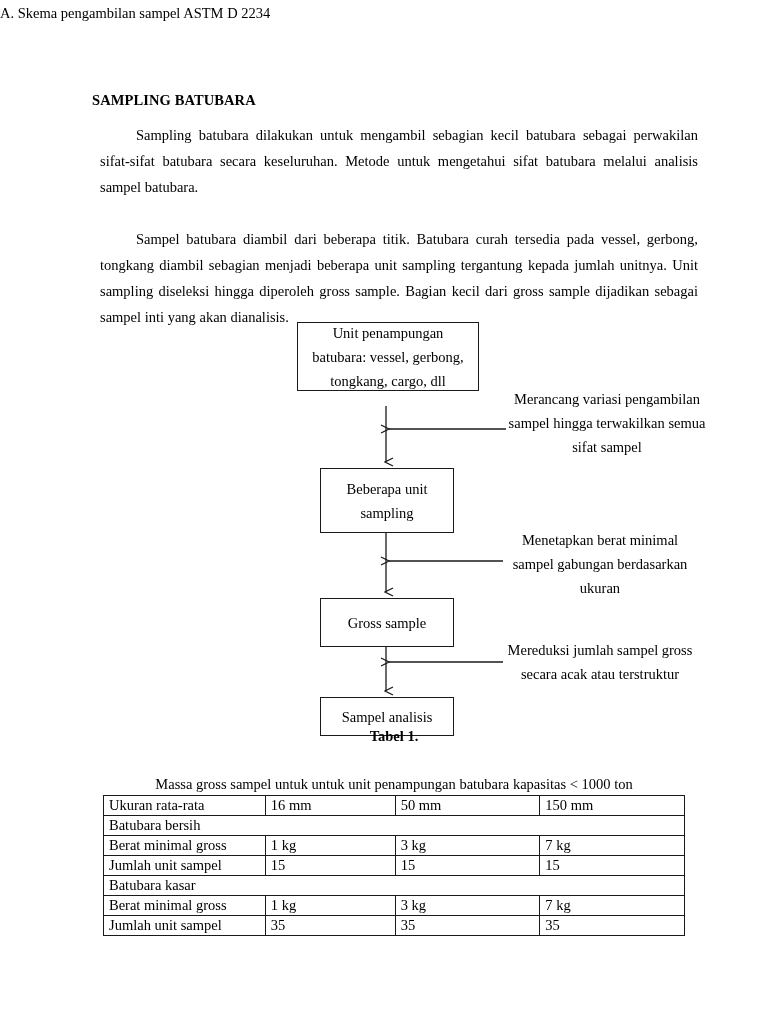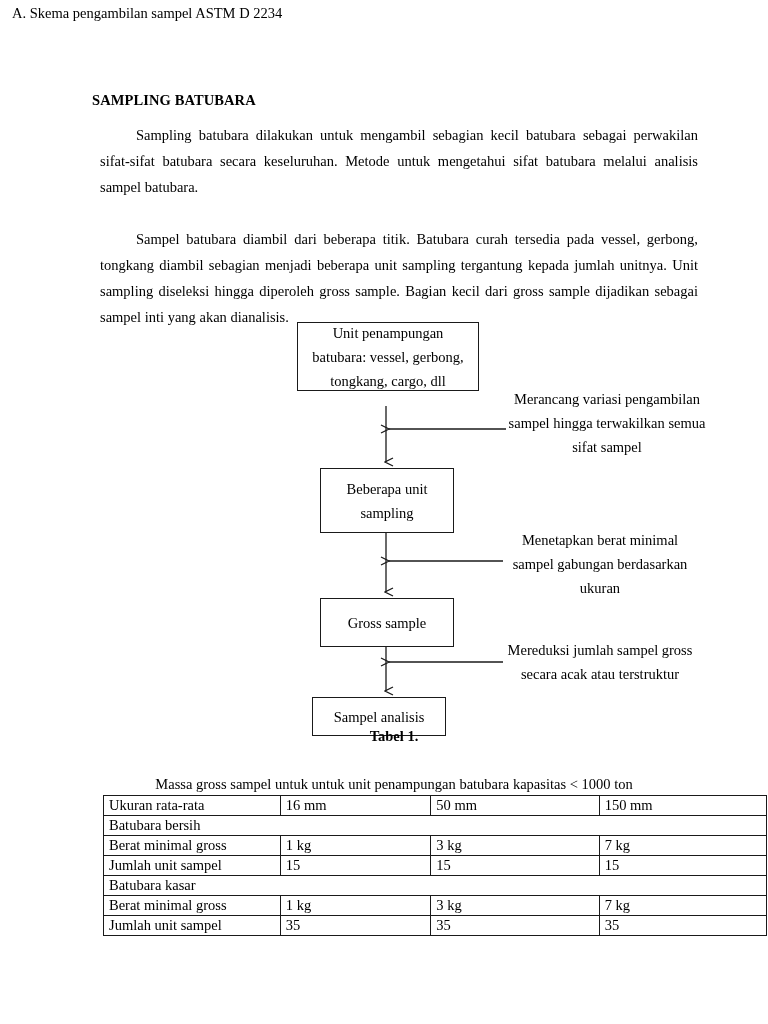--- a/index.html
+++ b/index.html
@@ -37,42 +37,42 @@
     left: 88px;
     width: 598px;
     font-size: 14.5px;
     line-height: 26px;
     text-align: justify;
     text-justify: inter-word;
     margin-left: 12px;
   }
   .para.indent { text-indent: 36px; }
   #para-1 { top: 122px; }
-  #section-a { top: 200px; left: 88px; width: 598px; font-size: 14.5px; line-height: 26px; margin-left: 12px; }
+  #section-a { top: 200px; left: 88px; width: 598px; font-size: 14.5px; line-height: 26px; }
   #para-2 { top: 226px; }
 
   
   .flow { position: absolute; left: 0; top: 0; width: 768px; height: 1024px; }
   .node {
     position: absolute;
     border: 1.3px solid #1a1a1a;
     background: #fff;
     box-sizing: border-box;
     display: flex;
     align-items: center;
     justify-content: center;
     text-align: center;
     font-size: 14.5px;
     line-height: 24px;
     padding: 2px 6px;
   }
   #node-1 { left: 297px; top: 322px; width: 182px; height: 69px; }
   #node-2 { left: 320px; top: 468px; width: 134px; height: 65px; }
   #node-3 { left: 320px; top: 598px; width: 134px; height: 49px; }
-  #node-4 { left: 312px; top: 697px; width: 134px; height: 39px; }
+  #node-4 { left: 320px; top: 697px; width: 134px; height: 39px; }
 
   .annot {
     position: absolute;
     text-align: center;
     font-size: 14.5px;
     line-height: 24px;
     width: 200px;
   }
   #annot-1 { left: 507px; top: 387px; }
   #annot-2 { left: 500px; top: 528px; }
@@ -100,21 +100,21 @@
     left: 103px;
     top: 776px;
     width: 582px;
     text-align: center;
     font-size: 14.5px;
   }
   table.data {
     position: absolute;
     left: 103px;
     top: 795px;
-    width: 664px;
+    width: 582px;
     border-collapse: collapse;
     font-size: 14.5px;
   }
   table.data td {
     border: 1px solid #1a1a1a;
     padding: 1px 5px;
     height: 17px;
     vertical-align: middle;
     white-space: nowrap;
   }

